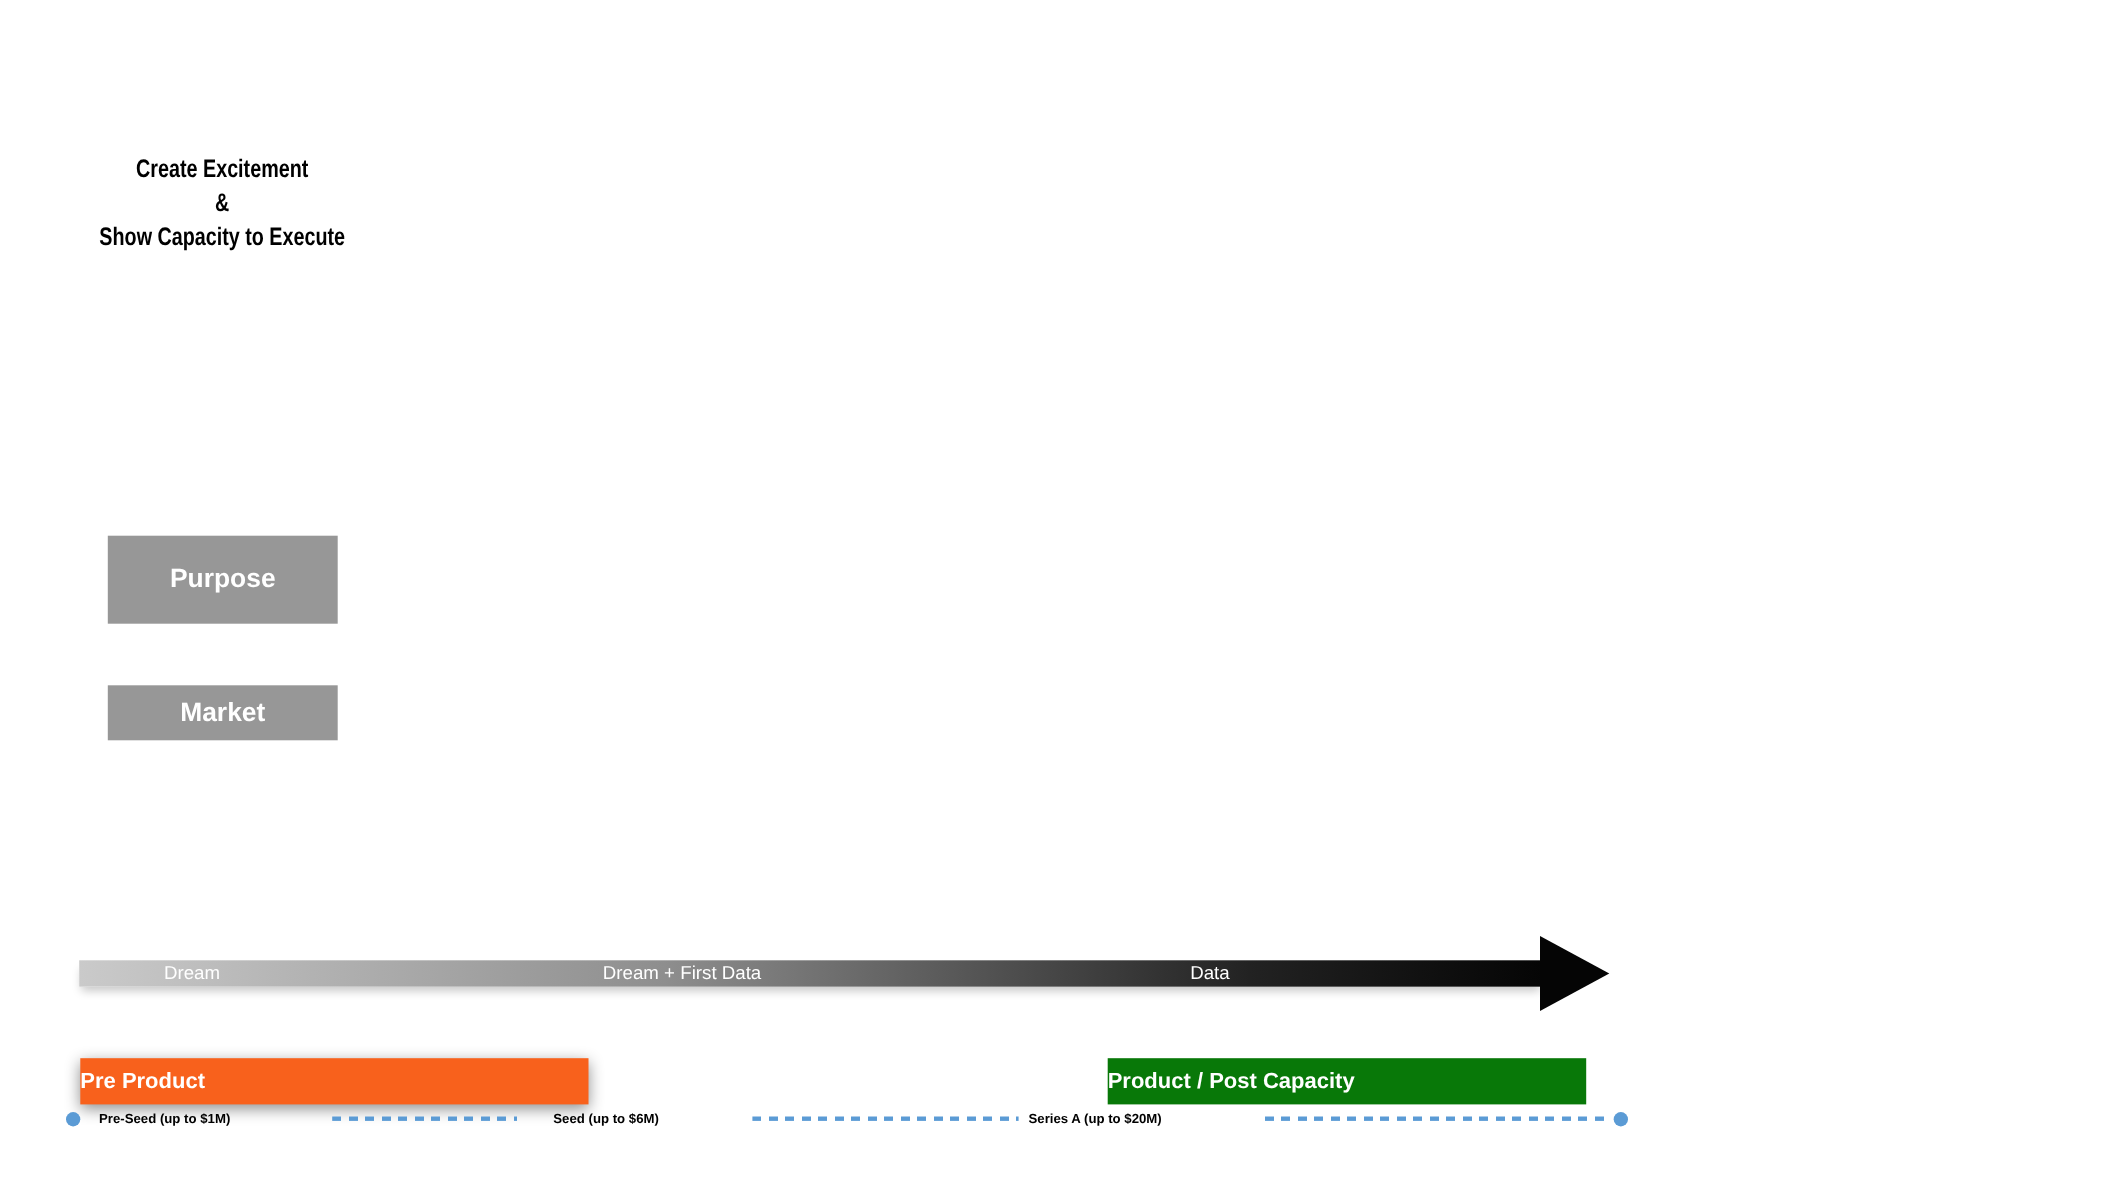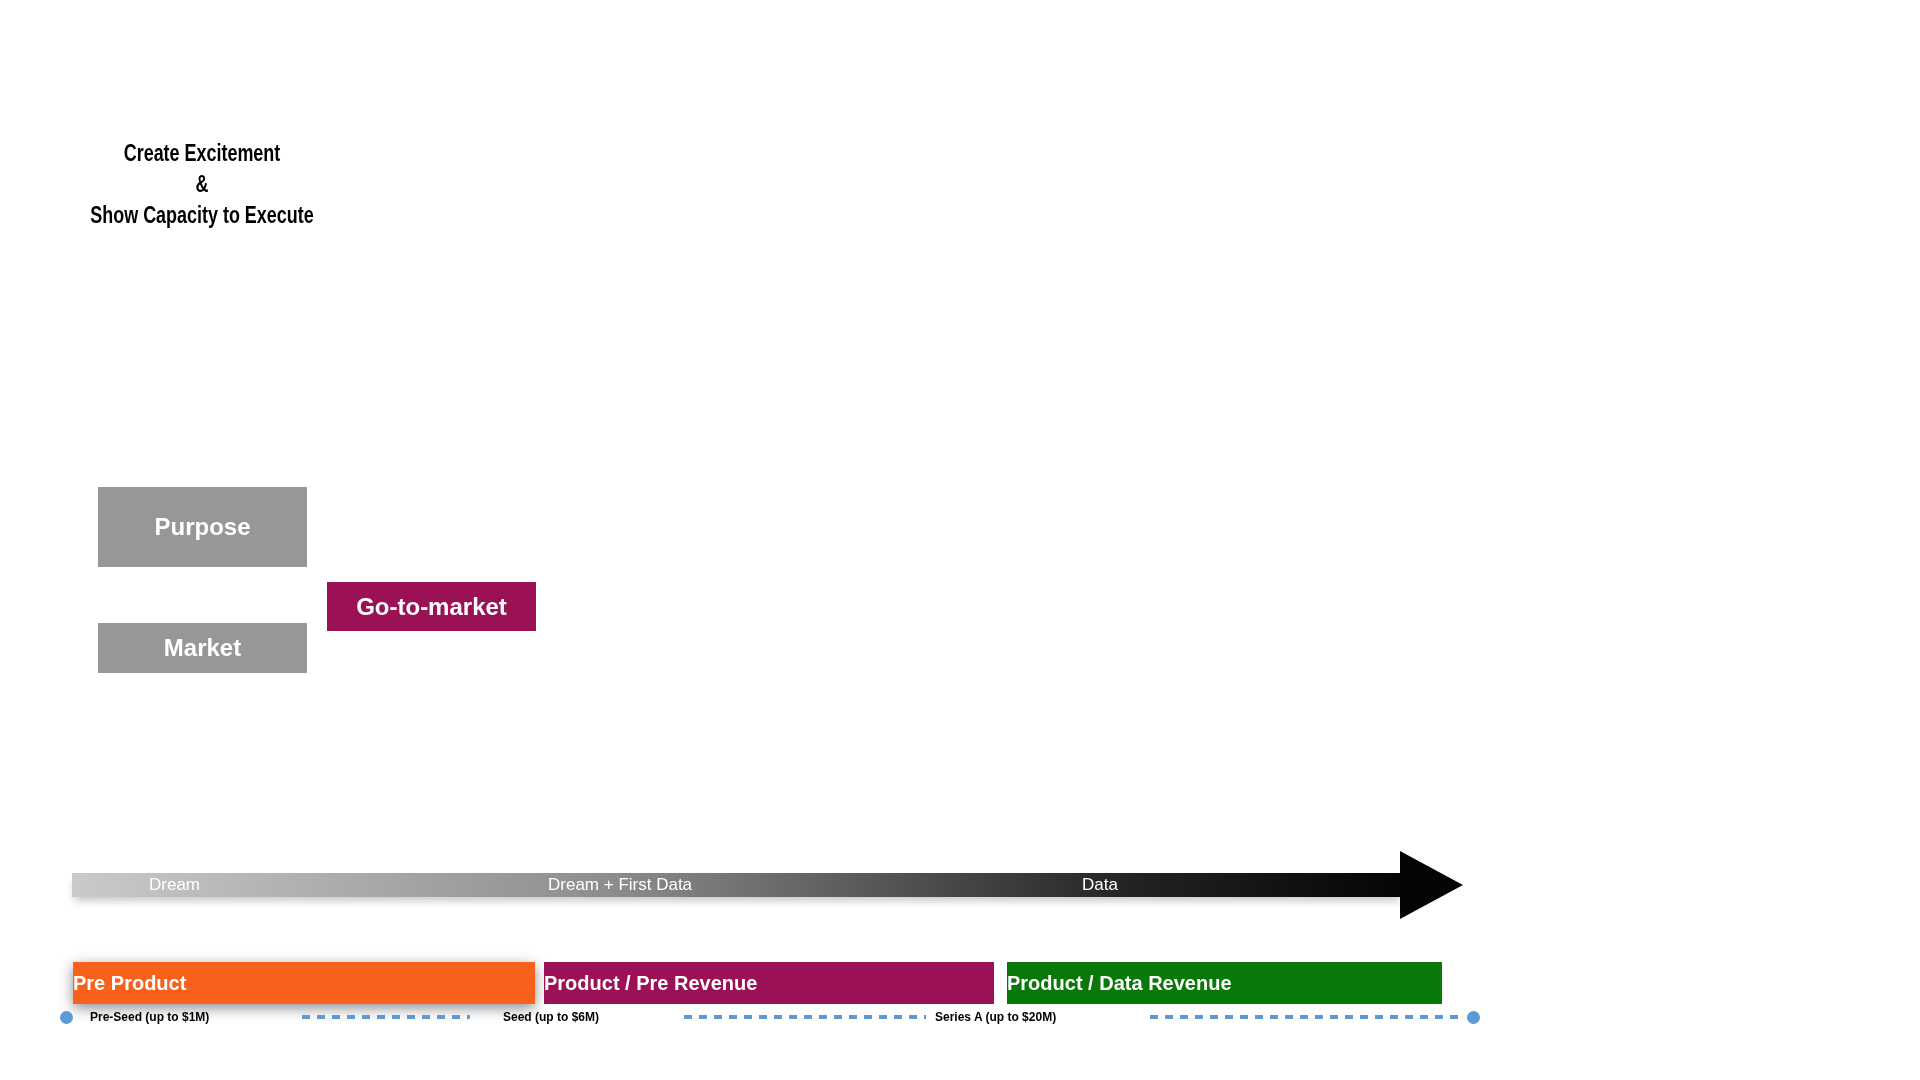--- a/index.html
+++ b/index.html
@@ -84,38 +84,32 @@
     <div>Show Capacity to Execute</div>
   </div>
 
   <div class="pillar pillar-purpose" style="background: rgb(151, 151, 151);">
     <span>Purpose</span>
   </div>
   <div class="pillar pillar-market" style="background: rgb(151, 151, 151);">
     <span>Market</span>
   </div>
 
-  <div class="gtm" style="background: rgb(155, 17, 86);">
-    <span>Go-to-market</span>
-  </div>
 
   <div class="timeline-bar" style="background: linear-gradient(to right, rgb(202, 202, 202) 0%, rgb(142, 142, 142) 40%, rgb(34, 34, 34) 80%, rgb(5, 5, 5) 100%);"></div>
   <div class="arrow-head"></div>
   <div class="phase-label phase-dream">Dream</div>
   <div class="phase-label phase-dreamdata">Dream + First Data</div>
   <div class="phase-label phase-data">Data</div>
 
   <div class="stage stage-pre" style="background: rgb(248, 97, 28);">
     <span>Pre Product</span>
   </div>
-  <div class="stage stage-prerev" style="background: rgb(155, 17, 86);">
-    <span>Product / Pre Revenue</span>
-  </div>
   <div class="stage stage-postrev" style="background: rgb(8, 120, 8);">
-    <span>Product / Data Revenue</span>
+    <span>Product / Post Capacity</span>
   </div>
 
   <div class="fund-dot fund-dot-left" style="background: rgb(91, 155, 213);"></div>
   <div class="fund-label fund-preseed">Pre-Seed (up to $1M)</div>
   <div class="fund-dash fund-dash-1" style="background: repeating-linear-gradient(to right, rgb(91, 155, 213) 0px, rgb(91, 155, 213) 8px, transparent 8px, transparent 15px);"></div>
   <div class="fund-label fund-seed">Seed (up to $6M)</div>
   <div class="fund-dash fund-dash-2" style="background: repeating-linear-gradient(to right, rgb(91, 155, 213) 0px, rgb(91, 155, 213) 8px, transparent 8px, transparent 15px);"></div>
   <div class="fund-label fund-seriesa">Series A (up to $20M)</div>
   <div class="fund-dash fund-dash-3" style="background: repeating-linear-gradient(to right, rgb(91, 155, 213) 0px, rgb(91, 155, 213) 8px, transparent 8px, transparent 15px);"></div>
   <div class="fund-dot fund-dot-right" style="background: rgb(91, 155, 213);"></div>

